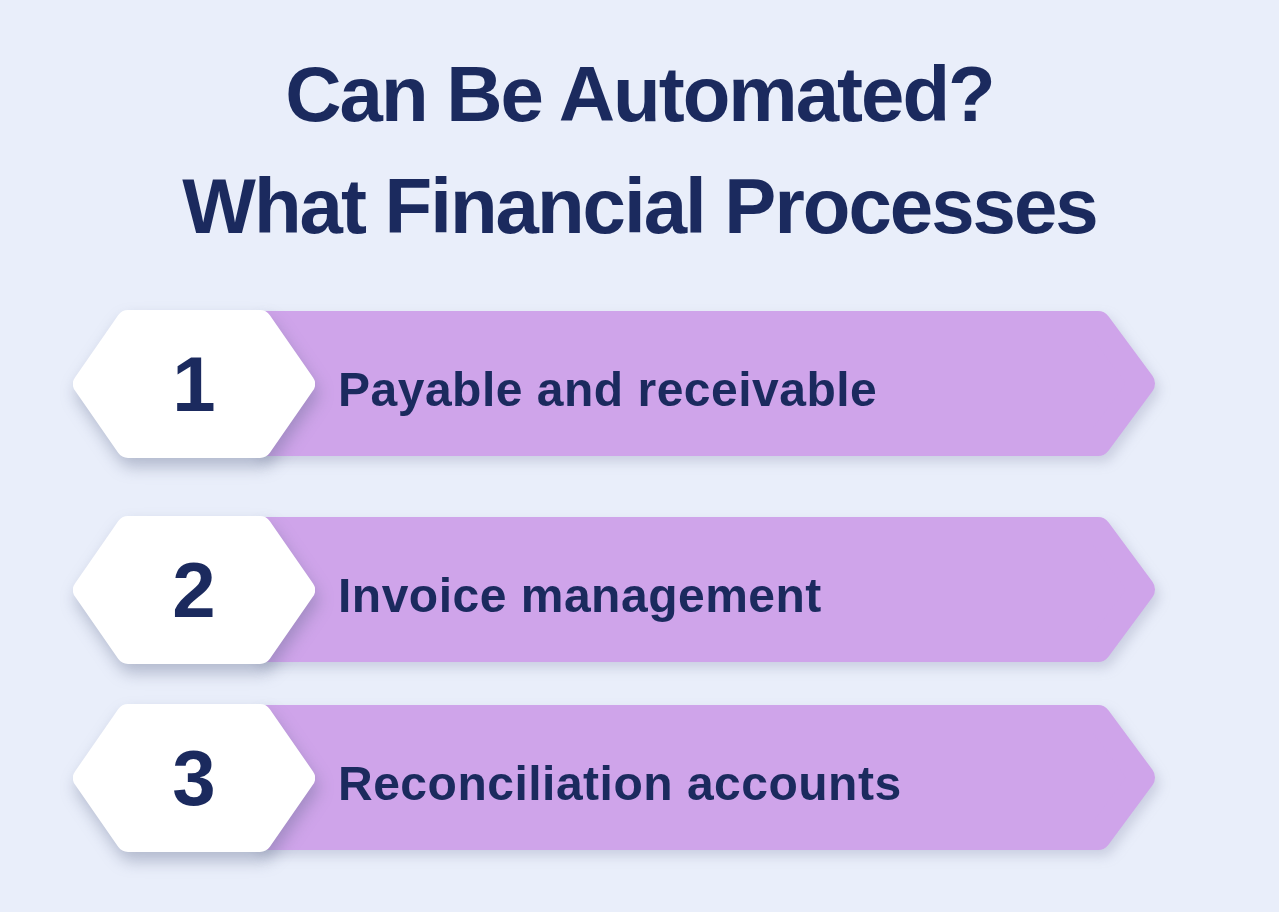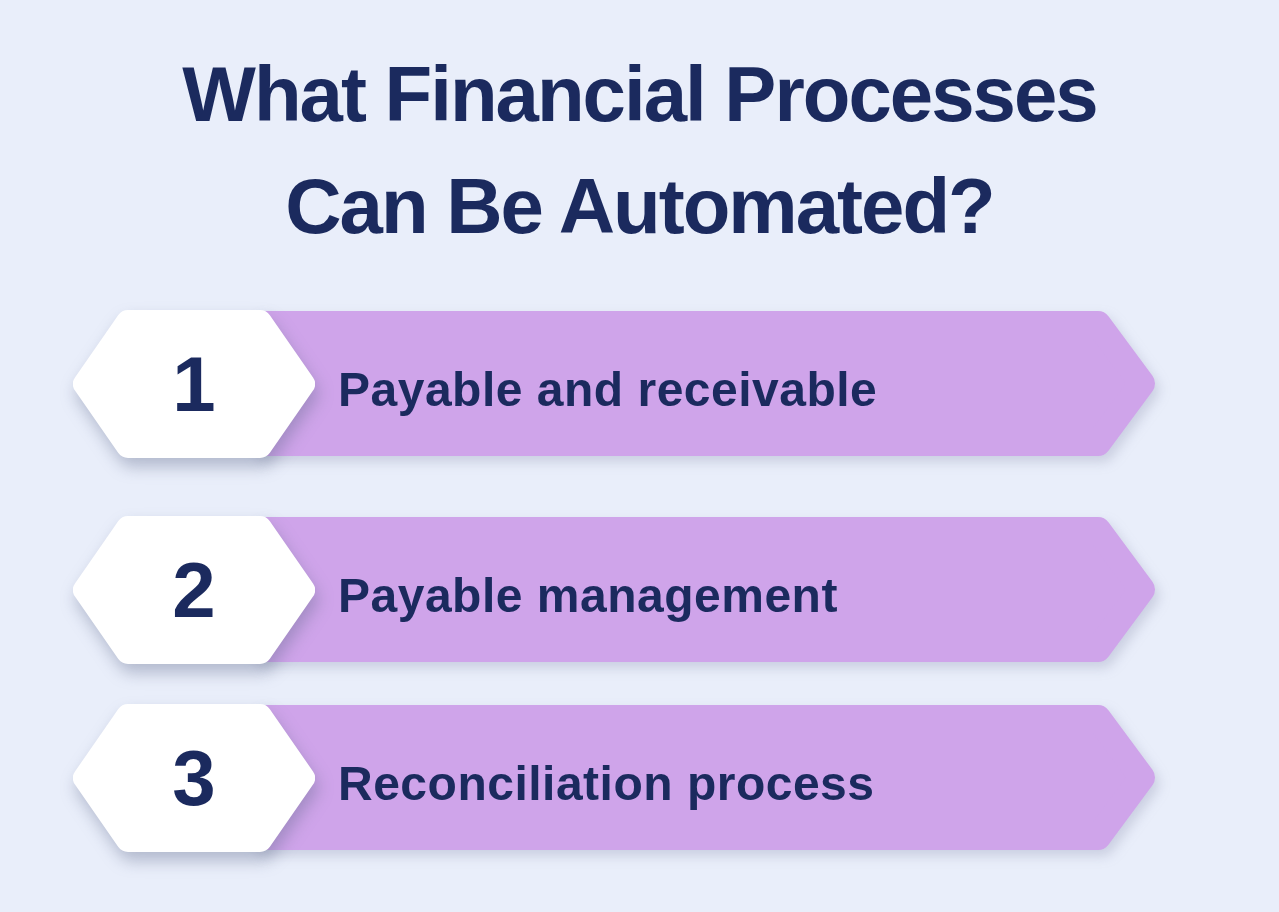--- a/index.html
+++ b/index.html
@@ -99,22 +99,22 @@
     font-weight: bold;
     font-size: 78px;
   }
 </style>
 </head>
 <body>
 
 <div class="canvas">
 
   <header class="title">
+    <div>Can Be Automated?</div>
     <div>What Financial Processes</div>
-    <div>Can Be Automated?</div>
   </header>
 
   <section class="row row-1">
     <div class="banner">
       <svg viewBox="0 0 905 145" width="905" height="145">
         <polygon class="banner-shape" points="13,13 848,13 892,72.5 848,132 13,132"></polygon>
       </svg>
       <div class="banner-text">
         <span>Payable and receivable</span>
       </div>
@@ -126,38 +126,38 @@
       <span class="badge-number">1</span>
     </div>
   </section>
 
   <section class="row row-2">
     <div class="banner">
       <svg viewBox="0 0 905 145" width="905" height="145">
         <polygon class="banner-shape" points="13,13 848,13 892,72.5 848,132 13,132"></polygon>
       </svg>
       <div class="banner-text">
-        <span>Payable management</span>
+        <span>Invoice management</span>
       </div>
     </div>
     <div class="badge">
       <svg viewBox="0 0 242 148" width="242" height="148">
         <polygon class="badge-shape" points="12,74 55,12 187,12 230,74 187,136 55,136"></polygon>
       </svg>
       <span class="badge-number">2</span>
     </div>
   </section>
 
   <section class="row row-3">
     <div class="banner">
       <svg viewBox="0 0 905 145" width="905" height="145">
         <polygon class="banner-shape" points="13,13 848,13 892,72.5 848,132 13,132"></polygon>
       </svg>
       <div class="banner-text">
-        <span>Reconciliation process</span>
+        <span>Reconciliation accounts</span>
       </div>
     </div>
     <div class="badge">
       <svg viewBox="0 0 242 148" width="242" height="148">
         <polygon class="badge-shape" points="12,74 55,12 187,12 230,74 187,136 55,136"></polygon>
       </svg>
       <span class="badge-number">3</span>
     </div>
   </section>
 

